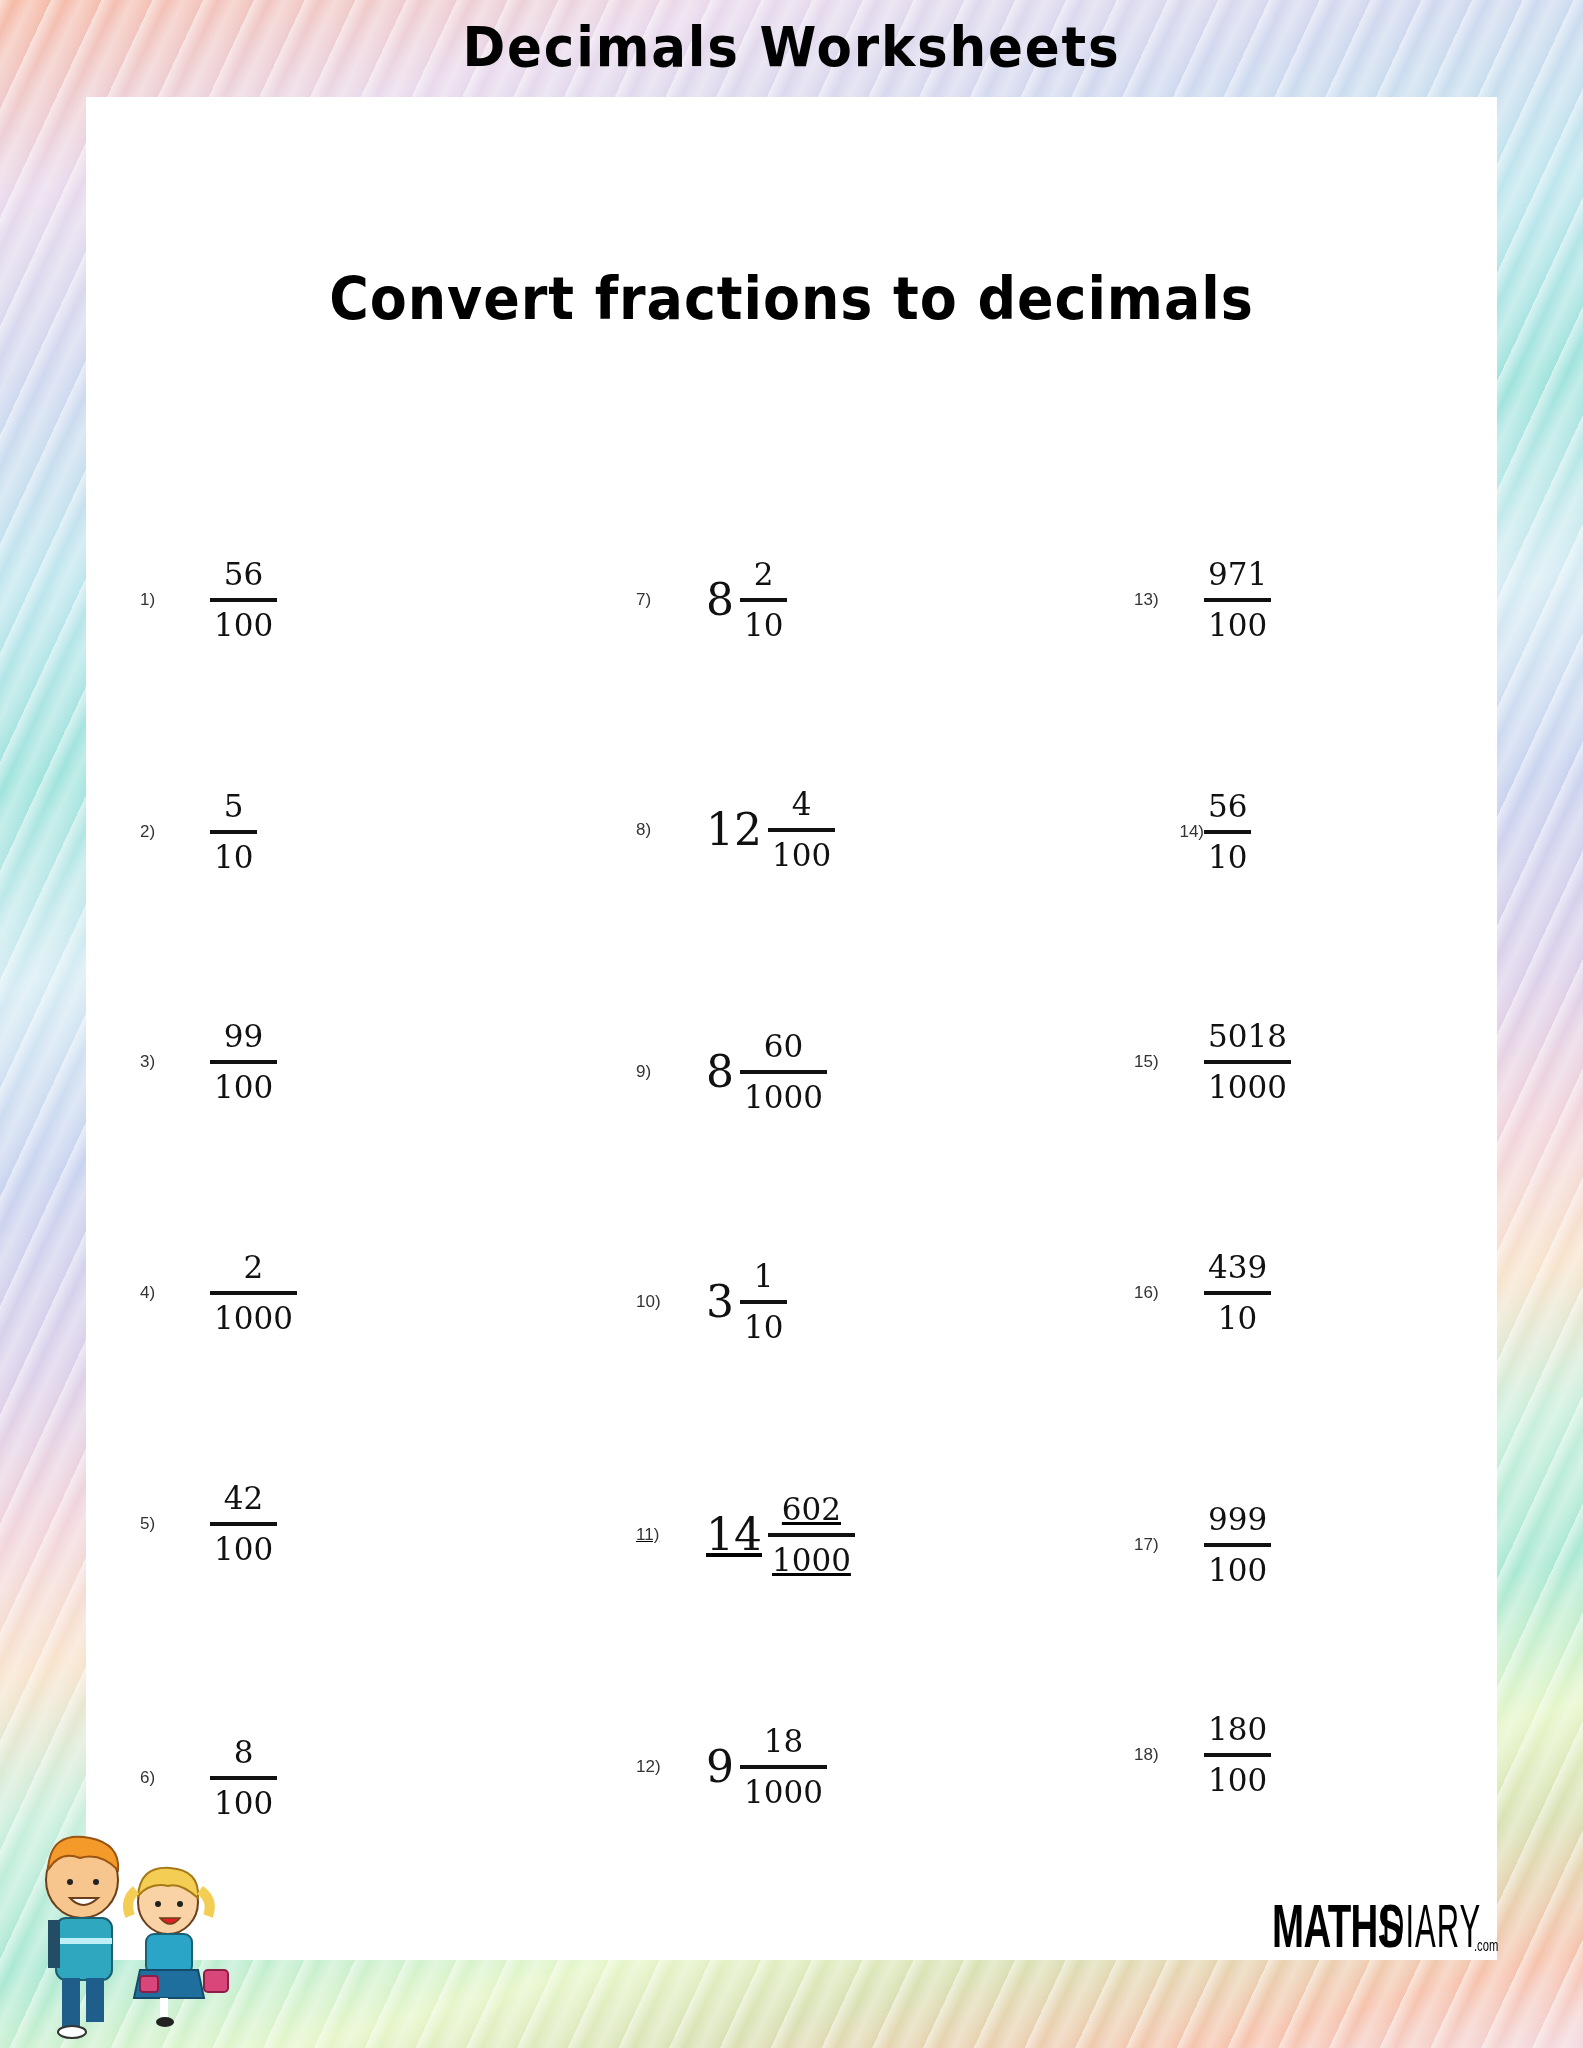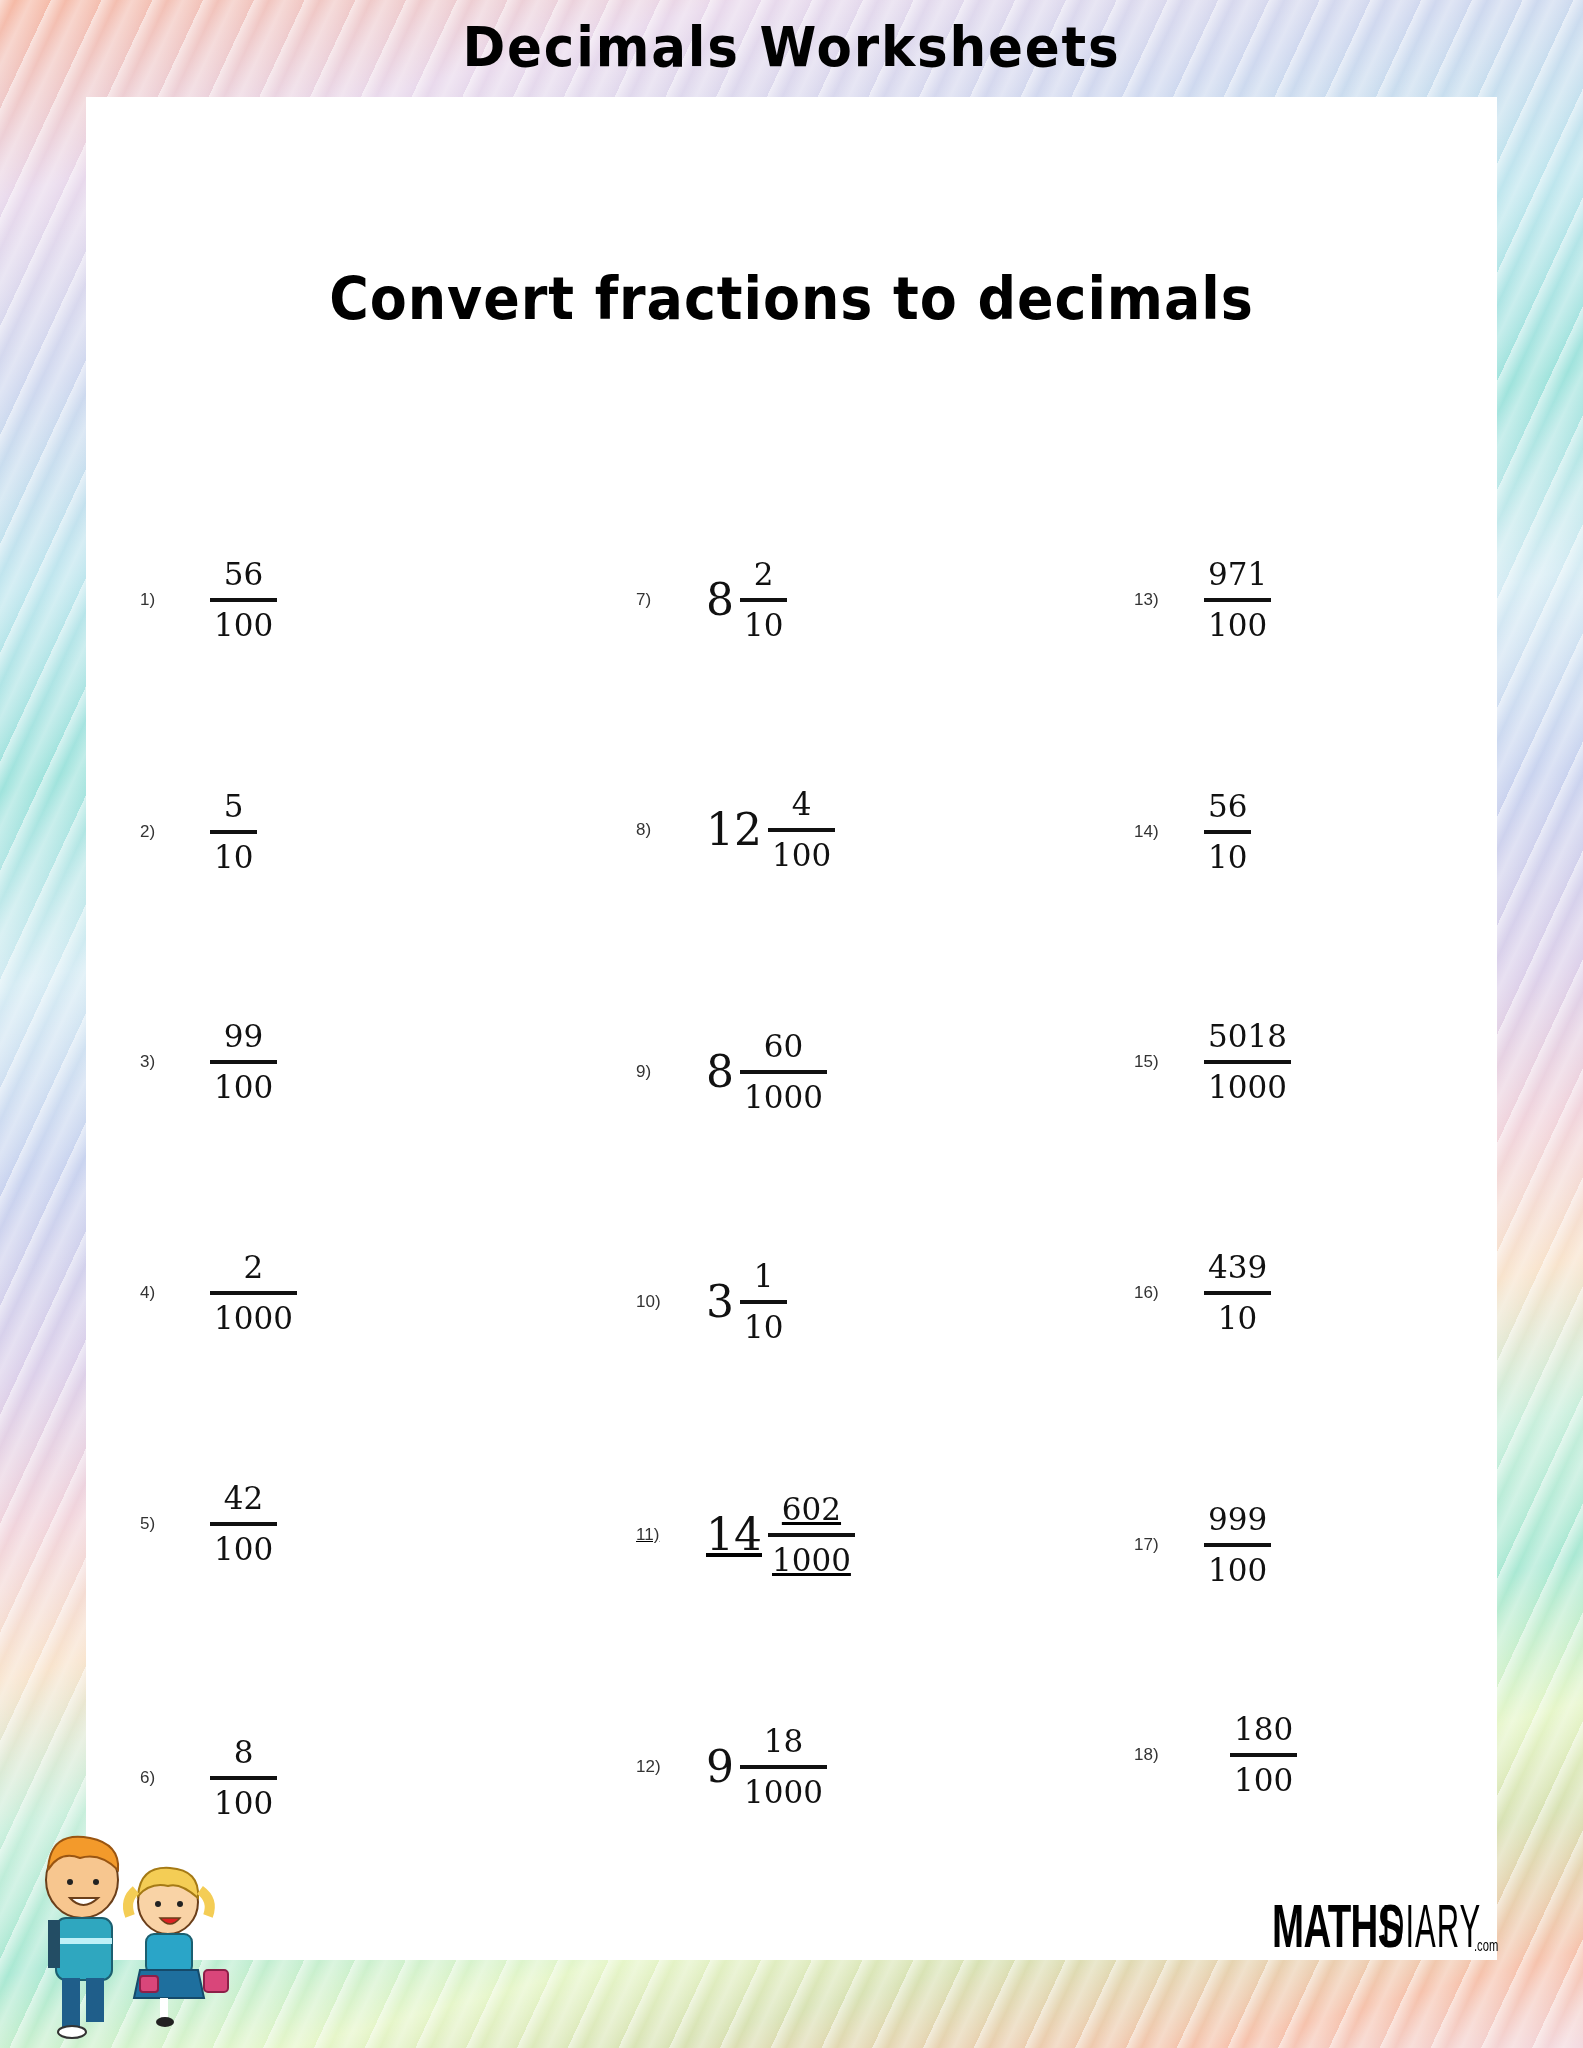--- a/index.html
+++ b/index.html
@@ -188,21 +188,21 @@
 </div>
 
 <div class="problem" style="left:1134px; top:555px;">
   <span class="num-label">13)</span>
   <span class="frac">
     <span class="n">971</span>
     <span class="bar"></span>
     <span class="d">100</span>
   </span>
 </div>
-<div class="problem" style="left:1134px; top:787px;">
+<div class="problem" style="left:1134px; top:787px;text-align:right;">
   <span class="num-label">14)</span>
   <span class="frac">
     <span class="n">56</span>
     <span class="bar"></span>
     <span class="d">10</span>
   </span>
 </div>
 <div class="problem" style="left:1134px; top:1017px;">
   <span class="num-label">15)</span>
   <span class="frac">
@@ -220,21 +220,21 @@
   </span>
 </div>
 <div class="problem" style="left:1134px; top:1479px;margin-top:21px;">
   <span class="num-label">17)</span>
   <span class="frac">
     <span class="n">999</span>
     <span class="bar"></span>
     <span class="d">100</span>
   </span>
 </div>
-<div class="problem" style="left:1134px; top:1710px;gap:26px;">
+<div class="problem" style="left:1134px; top:1710px;">
   <span class="num-label">18)</span>
   <span class="frac">
     <span class="n">180</span>
     <span class="bar"></span>
     <span class="d">100</span>
   </span>
 </div>
 
 <svg class="kids" viewBox="0 0 210 220">
 

